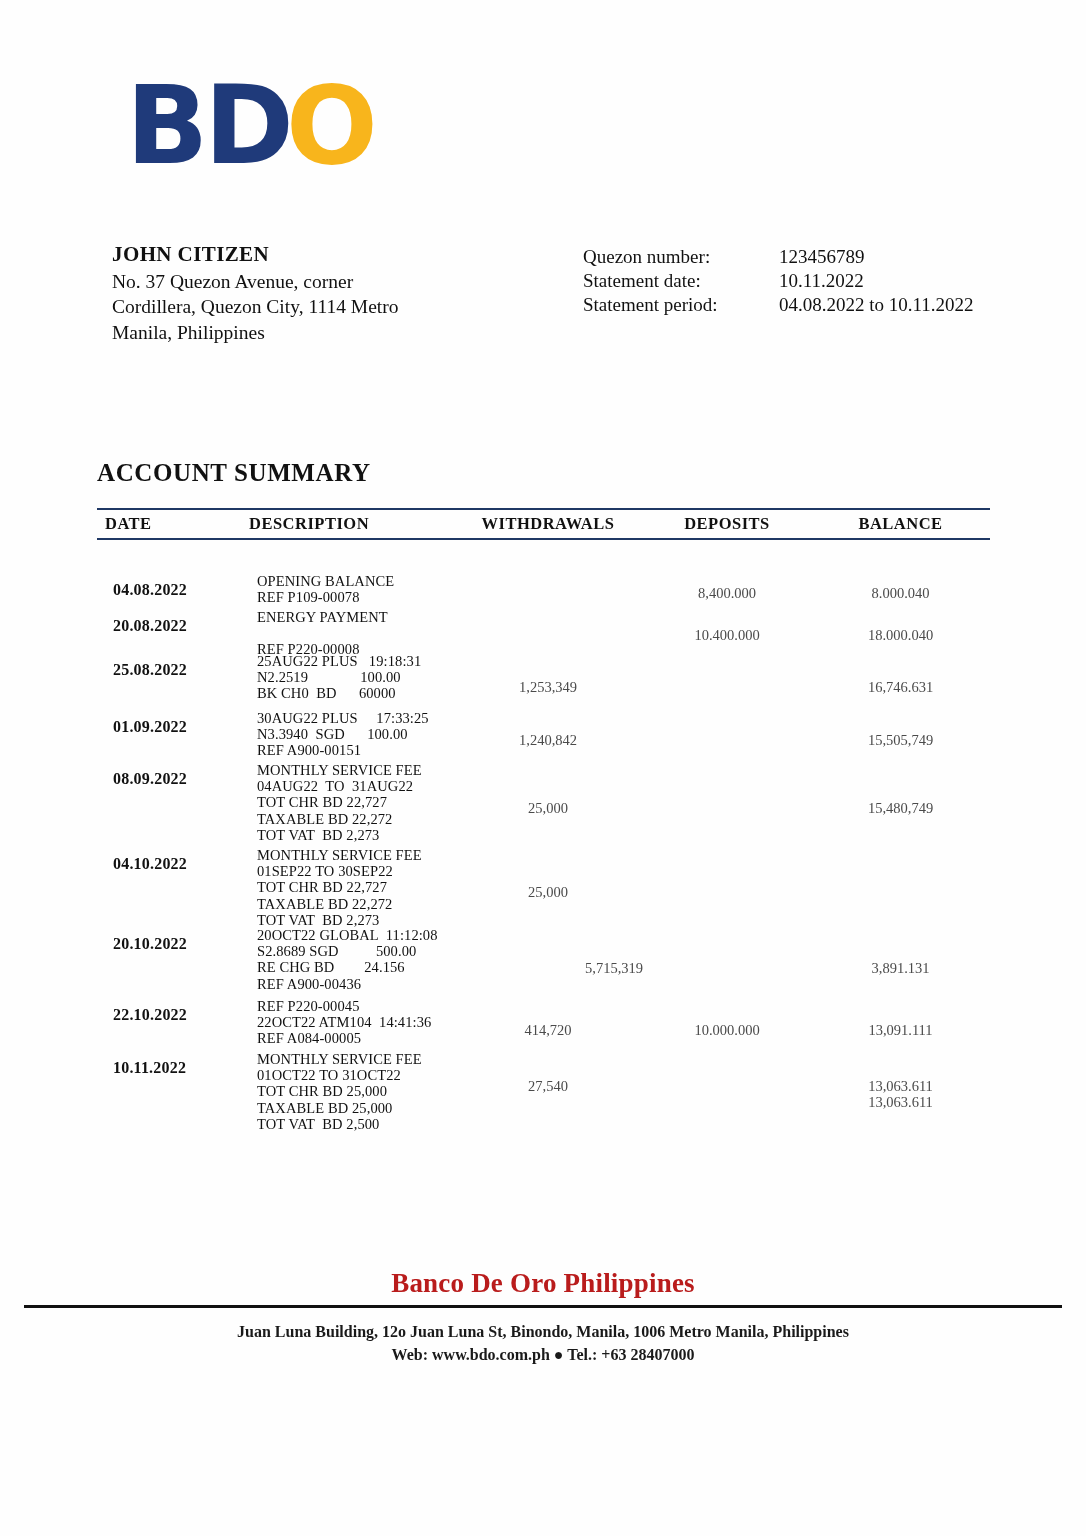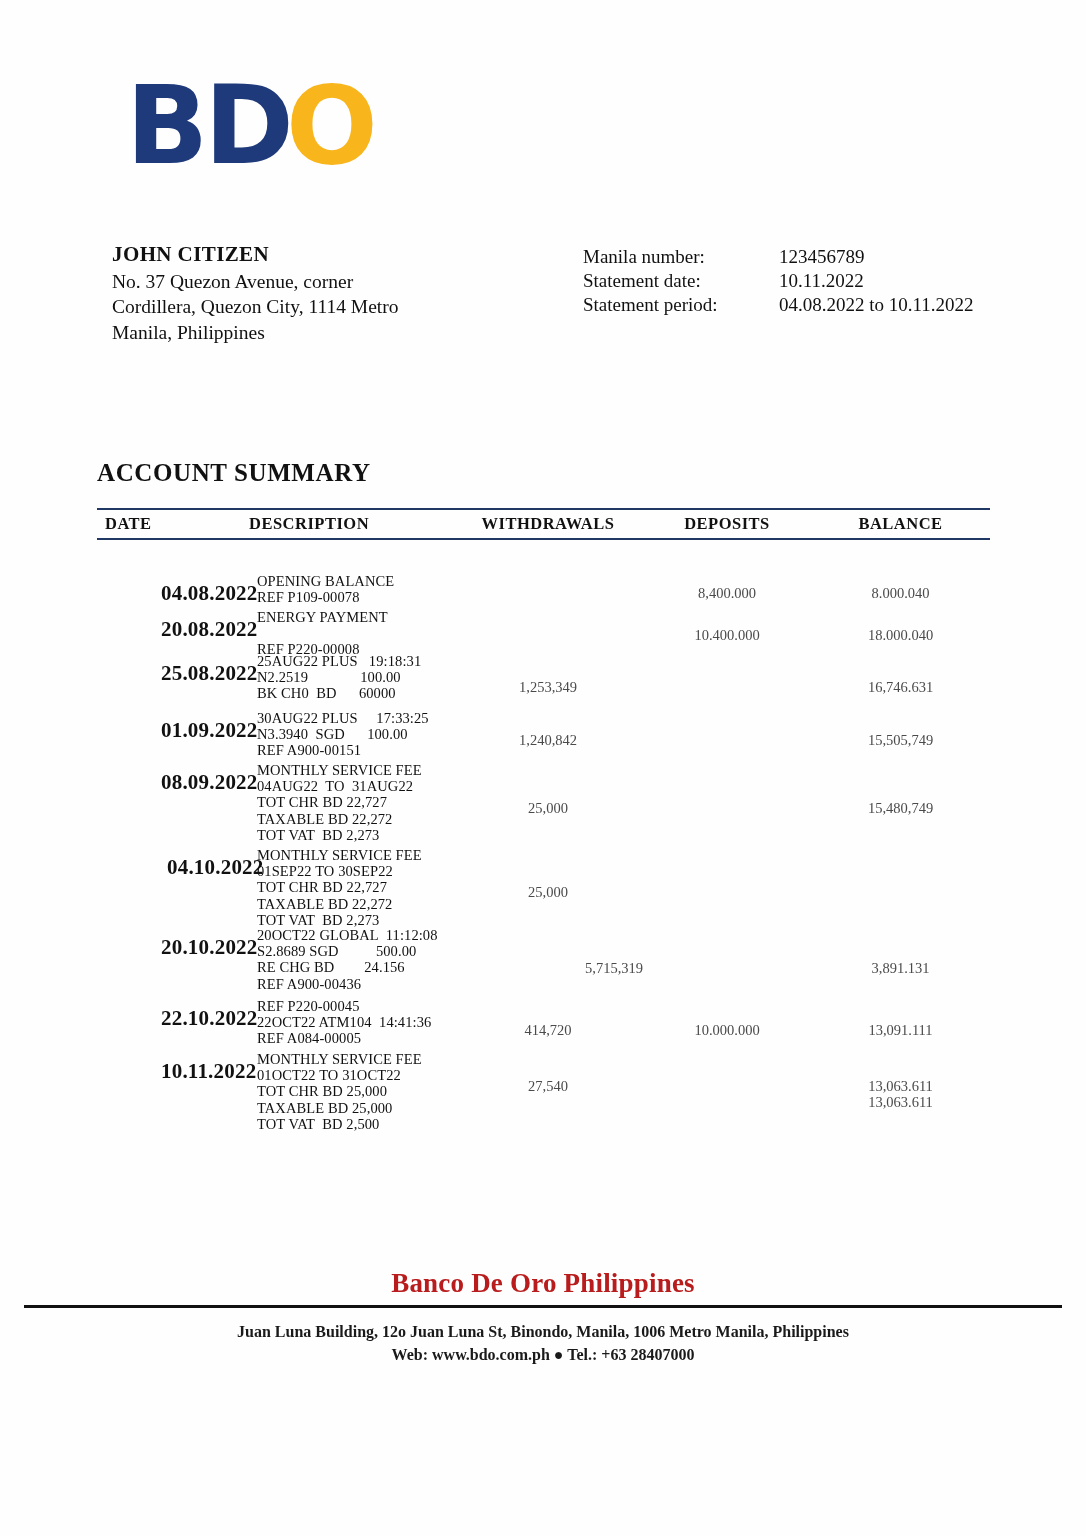--- a/index.html
+++ b/index.html
@@ -115,23 +115,22 @@
 
   .trow {
     position: relative;
     display: flex;
   }
   .cell-date {
     width: 152px;
     padding-left: 8px;
     box-sizing: border-box;
     font-weight: bold;
-    font-size: 21px;
+    font-size: 16px;
     letter-spacing: .2px;
-    margin-left: 48px;
   }
   .cell-desc {
     width: 204px;
     line-height: 16.4px;
     letter-spacing: .1px;
     white-space: pre;
   }
   .cell-wd, .cell-dep, .cell-bal {
     line-height: 16.4px;
     color: #4a4a4a;
@@ -180,21 +179,21 @@
 
   <div class="addr">
     <div class="name">JOHN CITIZEN</div>
     <div>No. 37 Quezon Avenue, corner</div>
     <div>Cordillera, Quezon City, 1114 Metro</div>
     <div>Manila, Philippines</div>
   </div>
 
   <div class="meta">
     <div class="meta-row">
-      <span class="meta-label">Manila number:</span>
+      <span class="meta-label">Quezon number:</span>
       <span class="meta-value">123456789</span>
     </div>
     <div class="meta-row">
       <span class="meta-label">Statement date:</span>
       <span class="meta-value">10.11.2022</span>
     </div>
     <div class="meta-row">
       <span class="meta-label">Statement period:</span>
       <span class="meta-value">04.08.2022 to 10.11.2022</span>
     </div>
@@ -248,21 +247,21 @@
           <div class="cell-date" style="position: absolute; top: 230px; left: 8px; width: 152px; text-align: left;">08.09.2022</div>
           <div class="cell-desc" style="position: absolute; top: 222px; left: 160px; width: 250px; text-align: left;">MONTHLY SERVICE FEE
 04AUG22  TO  31AUG22
 TOT CHR BD 22,727
 TAXABLE BD 22,272
 TOT VAT  BD 2,273</div>
           <div class="cell-wd" style="position: absolute; top: 260px; left: 356px; width: 190px; text-align: center;">25,000</div>
           <div class="cell-bal" style="position: absolute; top: 260px; left: 714px; width: 179px; text-align: center;">15,480,749</div>
         </div>
         <div class="trow" style="position: absolute; left: 0px; right: 0px; top: 0px;">
-          <div class="cell-date" style="position: absolute; top: 315px; left: 14px; width: 152px; text-align: left;">04.10.2022</div>
+          <div class="cell-date" style="position: absolute; top: 315px; left: 8px; width: 152px; text-align: left;">04.10.2022</div>
           <div class="cell-desc" style="position: absolute; top: 307px; left: 160px; width: 250px; text-align: left;">MONTHLY SERVICE FEE
 01SEP22 TO 30SEP22
 TOT CHR BD 22,727
 TAXABLE BD 22,272
 TOT VAT  BD 2,273</div>
           <div class="cell-wd" style="position: absolute; top: 344px; left: 356px; width: 190px; text-align: center;">25,000</div>
         </div>
         <div class="trow" style="position: absolute; left: 0px; right: 0px; top: 0px;">
           <div class="cell-date" style="position: absolute; top: 395px; left: 8px; width: 152px; text-align: left;">20.10.2022</div>
           <div class="cell-desc" style="position: absolute; top: 387px; left: 160px; width: 250px; text-align: left;">20OCT22 GLOBAL  11:12:08

